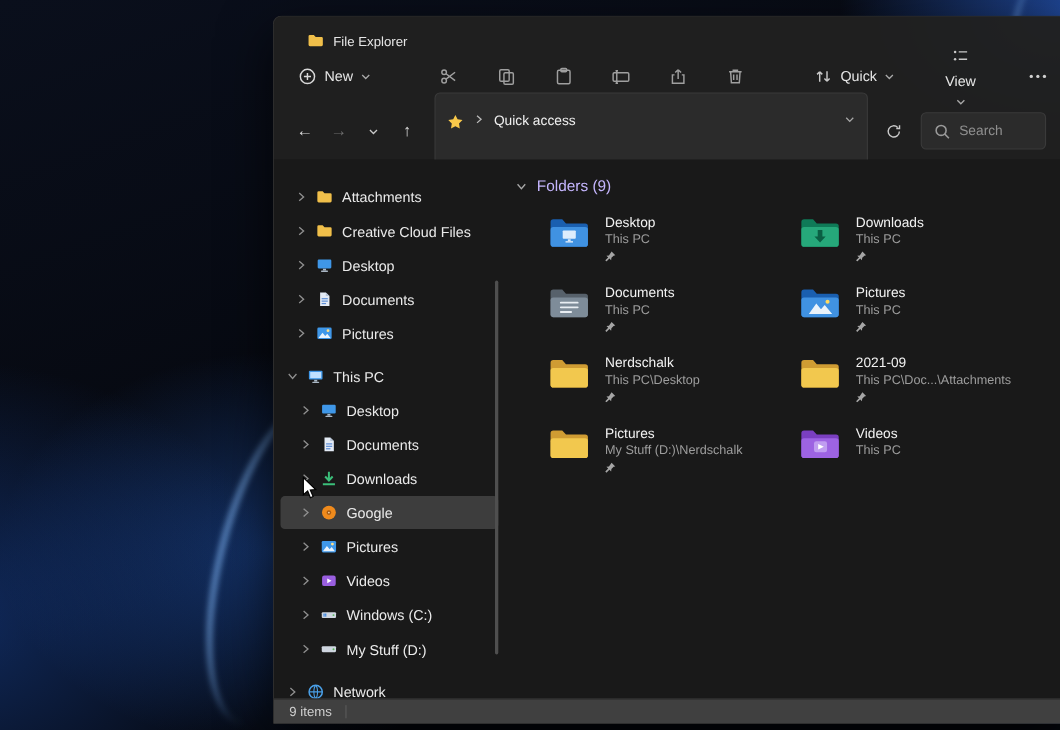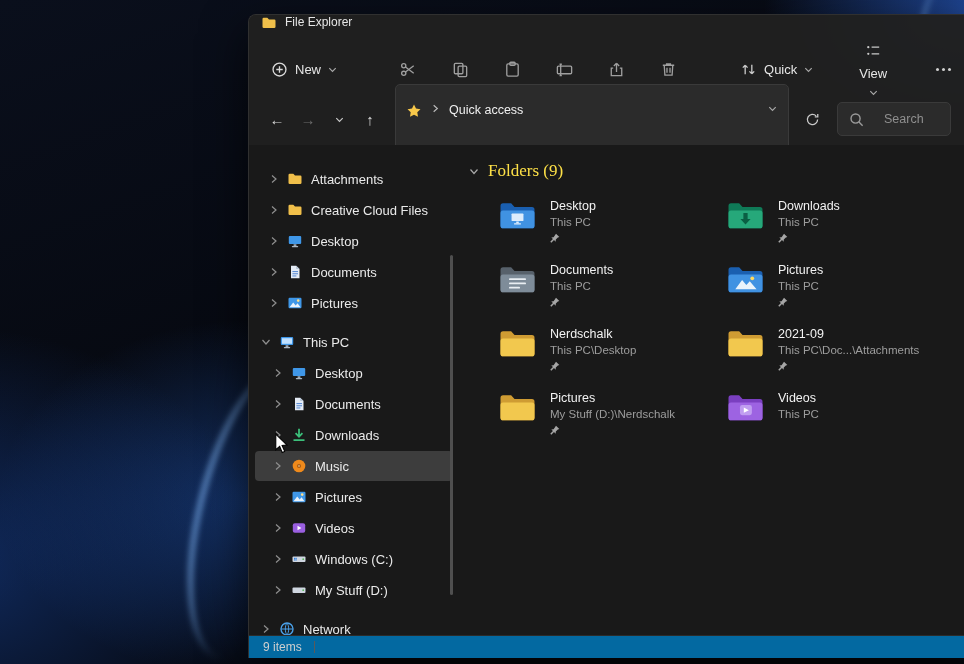--- a/index.html
+++ b/index.html
@@ -21,21 +21,21 @@
   
   .window{position:absolute;left:248px;top:14px;width:716px;height:643px;
           background:#1c1c1c;border:1px solid #303030;border-right:none;border-bottom:none;
           border-radius:8px 0 0 0;overflow:hidden;box-shadow:0 18px 46px rgba(0,0,0,.65);}
   .mica{position:absolute;inset:0;pointer-events:none;background:
       radial-gradient(300px 190px at 100% 0%, rgba(70,125,215,.30), transparent 65%),
       radial-gradient(280px 180px at 100% 100%, rgba(60,110,200,.16), transparent 65%);}
   .chrome{position:absolute;left:0;top:0;right:0;height:130px;background:rgba(32,32,32,.92);}
 
   
-  .titlebar{height:30px;display:flex;align-items:flex-start;gap:8px;padding-left:12px;}
+  .titlebar{height:30px;display:flex;align-items:flex-end;gap:8px;padding-left:12px;margin-left:18px;}
   .titlebar .title{font-size:12px;color:#e6e6e6;}
   .ic16{width:16px;height:16px;display:inline-flex;}
   .ic16 svg{width:16px;height:16px;}
 
   
   .toolbar{height:48px;display:flex;align-items:center;padding:0 12px;gap:13px;}
   .tb-btn{display:flex;align-items:center;gap:6px;background:transparent;border:none;cursor:default;
           color:#e6e6e6;font-size:13px;padding:7px 9px;border-radius:5px;font-family:inherit;}
   .tb-btn.icon-only{width:44px;justify-content:center;margin:0 1px;}
   .ic19{width:19px;height:19px;display:inline-flex;}
@@ -50,21 +50,21 @@
   
   .addressbar{height:52px;display:flex;align-items:center;padding:0 14px;gap:3px;}
   .nav-btn{width:28px;height:28px;display:flex;align-items:center;justify-content:center;
            background:transparent;border:none;border-radius:4px;color:#d9d9d9;font-size:15px;font-family:inherit;}
   .nav-btn.dim{color:#6d6d6d;}
   .crumb{flex:1;height:32px;margin:0 6px 0 8px;background:#2b2b2b;border:1px solid #3a3a3a;border-radius:5px;
          display:flex;align-items:flex-start;padding:18px 10px;gap:8px;min-width:0;}
   .crumb .label{font-size:12.5px;color:#f0f0f0;white-space:nowrap;}
   .crumb .spacer{flex:1;}
   .search{flex:0 0 92px;height:32px;margin-left:8px;background:#2b2b2b;border:1px solid #3a3a3a;border-radius:5px;
-          display:flex;align-items:center;gap:19px;padding:0 10px;overflow:hidden;}
+          display:flex;align-items:center;gap:7px;padding:0 10px;overflow:hidden;}
   .search .ph{font-size:12.5px;color:#8f8f8f;white-space:nowrap;}
   .ic18{width:17px;height:17px;display:inline-flex;flex:none;}
   .ic18 svg{width:17px;height:17px;}
 
   
   .content{position:absolute;left:0;top:130px;right:0;bottom:22px;background:#191919;}
 
   
   .sidebar{position:absolute;left:0;top:0;bottom:0;width:210px;padding-top:18px;overflow:hidden;}
   .sb-item{height:30px;margin:1px 6px;display:flex;align-items:center;gap:8px;border-radius:4px;
@@ -75,40 +75,40 @@
   .sb-item.selected{background:#3d3d3d;}
   .sb-item.gap-top{margin-top:9px;}
   .sb-chev{width:10px;height:10px;display:inline-flex;flex:none;}
   .sb-chev svg{width:10px;height:10px;}
   .sb-ic{width:16px;height:16px;display:inline-flex;flex:none;}
   .sb-ic svg{width:16px;height:16px;}
   .sb-scrollbar{position:absolute;left:201px;top:110px;width:3px;height:340px;background:#4f4f4f;border-radius:2px;}
 
   
   .main{position:absolute;left:212px;top:0;right:0;bottom:0;overflow:hidden;}
-  .sec-header{display:flex;align-items:center;gap:9px;margin:16px 0 0 8px;font-size:17px;color:#fde047;font-family:Liberation Serif, serif;}
+  .sec-header{display:flex;align-items:center;gap:9px;margin:16px 0 0 8px;font-size:14px;color:#c4b5fd;}
   .sec-header .sb-chev svg{width:11px;height:11px;}
   .grid{display:grid;grid-template-columns:228px 228px;grid-auto-rows:64px;margin:18px 0 0 36px;}
   .tile{display:flex;gap:12px;align-items:flex-start;}
   .tile-icon{width:41px;height:34px;display:inline-flex;flex:none;}
   .tile-icon svg{width:41px;height:34px;}
   .tile-name{font-size:12.5px;color:#f2f2f2;line-height:15px;}
   .tile-loc{font-size:11.5px;color:#9d9d9d;line-height:14px;margin-top:1px;}
   .pin{width:10px;height:10px;display:inline-flex;margin-top:3px;}
   .pin svg{width:10px;height:10px;}
 
   
   .fc-yellow .fb{fill:#cf9c33;} .fc-yellow .ff{fill:#f2c84e;}
   .fc-blue   .fb{fill:#1a5fb0;} .fc-blue   .ff{fill:#4092e2;}
   .fc-green  .fb{fill:#0f7a57;} .fc-green  .ff{fill:#26a87a;}
   .fc-slate  .fb{fill:#57616b;} .fc-slate  .ff{fill:#7e8c99;}
   .fc-purple .fb{fill:#7a3fc0;} .fc-purple .ff{fill:#9d63e2;}
 
   
-  .statusbar{position:absolute;left:0;right:0;bottom:0;height:22px;background:#0369a1;border-top:1px solid #2b2b2b;
+  .statusbar{position:absolute;left:0;right:0;bottom:0;height:22px;background:#404040;border-top:1px solid #2b2b2b;
              display:flex;align-items:center;gap:12px;padding-left:14px;font-size:12px;color:#cfcfcf;}
   .ssep{width:1px;height:12px;background:#5a5a5a;}
 
   
   .cursor{position:absolute;left:274px;top:433px;width:16px;height:22px;z-index:50;pointer-events:none;}
 </style>
 </head>
 <body>
 
 <div class="stage">
@@ -440,21 +440,21 @@
                 <path d="M3 1.5 7 5 3 8.5" fill="none" stroke="#8f8f8f" stroke-width="1.2"></path>
               </svg>
             </span>
           <span class="sb-ic">
               <svg viewBox="0 0 16 16">
                 <circle cx="8" cy="8" r="6.3" fill="#ef8a1c"></circle>
                 <circle cx="8" cy="8" r="2.1" fill="#a85c12"></circle>
                 <circle cx="8" cy="8" r=".8" fill="#f6d7ae"></circle>
               </svg>
             </span>
-          <span>Music</span>
+          <span>Google</span>
         </div>
 
         <div class="sb-item lvl-child">
           <span class="sb-chev">
               <svg viewBox="0 0 10 10">
                 <path d="M3 1.5 7 5 3 8.5" fill="none" stroke="#8f8f8f" stroke-width="1.2"></path>
               </svg>
             </span>
           <span class="sb-ic">
               <svg viewBox="0 0 16 16">

